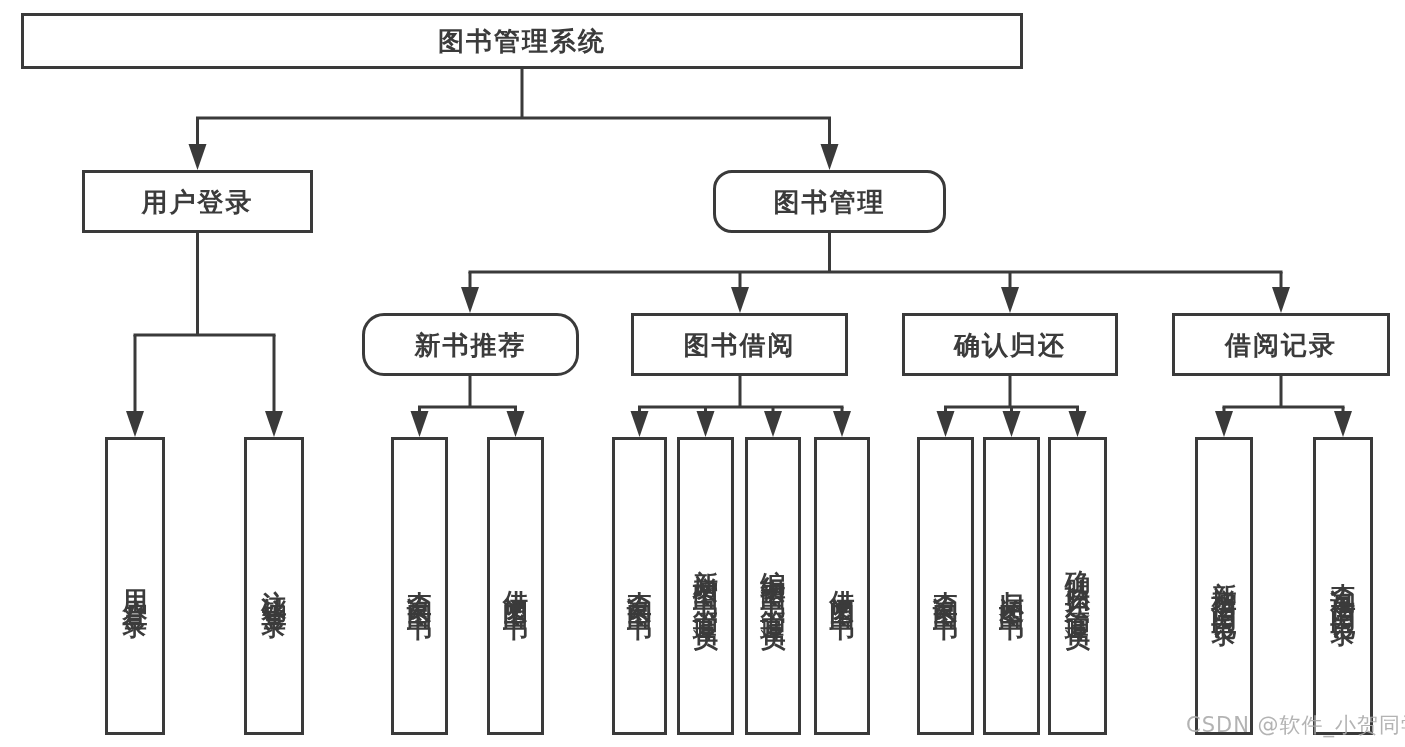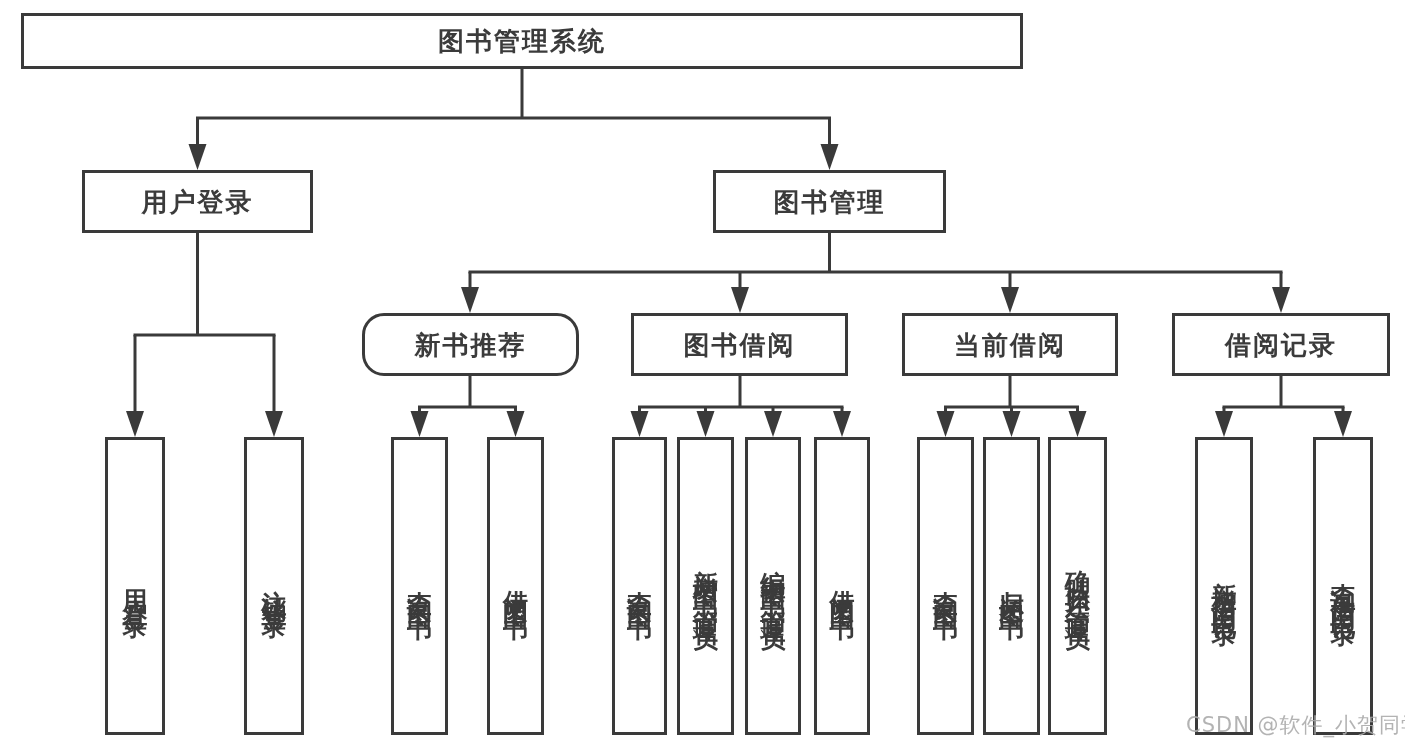--- a/index.html
+++ b/index.html
@@ -110,25 +110,25 @@
         <line x1="1224" y1="407" x2="1224" y2="417" stroke="#3a3a3a" stroke-width="3"></line>
         <polygon points="1215,411 1233,411 1224,437" fill="#3a3a3a"></polygon>
         <line x1="1343" y1="407" x2="1343" y2="417" stroke="#3a3a3a" stroke-width="3"></line>
         <polygon points="1334,411 1352,411 1343,437" fill="#3a3a3a"></polygon>
       </g>
   </svg>
 
   <div class="node" style="left:21px; top:13px; width:1002px; height:56px;">图书管理系统</div>
 
   <div class="node" style="left:82px; top:170px; width:231px; height:63px;">用户登录</div>
-  <div class="node" style="left:713px; top:170px; width:233px; height:63px;">图书管理</div>
+  <div class="node" style="left:713px; top:170px; width:233px; height:63px;border-radius:19px;">图书管理</div>
 
   <div class="node" style="left:362px; top:313px; width:217px; height:63px;border-radius:22px;">新书推荐</div>
   <div class="node" style="left:631px; top:313px; width:217px; height:63px;">图书借阅</div>
-  <div class="node" style="left:902px; top:313px; width:216px; height:63px;">当前借阅</div>
+  <div class="node" style="left:902px; top:313px; width:216px; height:63px;">确认归还</div>
   <div class="node" style="left:1172px; top:313px; width:218px; height:63px;">借阅记录</div>
 
   <div class="node leaf" style="left:105px; top:437px; width:60px; height:298px;">用户登录</div>
   <div class="node leaf" style="left:244px; top:437px; width:60px; height:298px;">注销登录</div>
 
   <div class="node leaf" style="left:391px; top:437px; width:57px; height:298px;">查询图书</div>
   <div class="node leaf" style="left:487px; top:437px; width:57px; height:298px;">借阅图书</div>
 
   <div class="node leaf" style="left:612px; top:437px; width:55px; height:298px;">查询图书</div>
   <div class="node leaf" style="left:677px; top:437px; width:57px; height:298px;">新增图书（管理员）</div>

